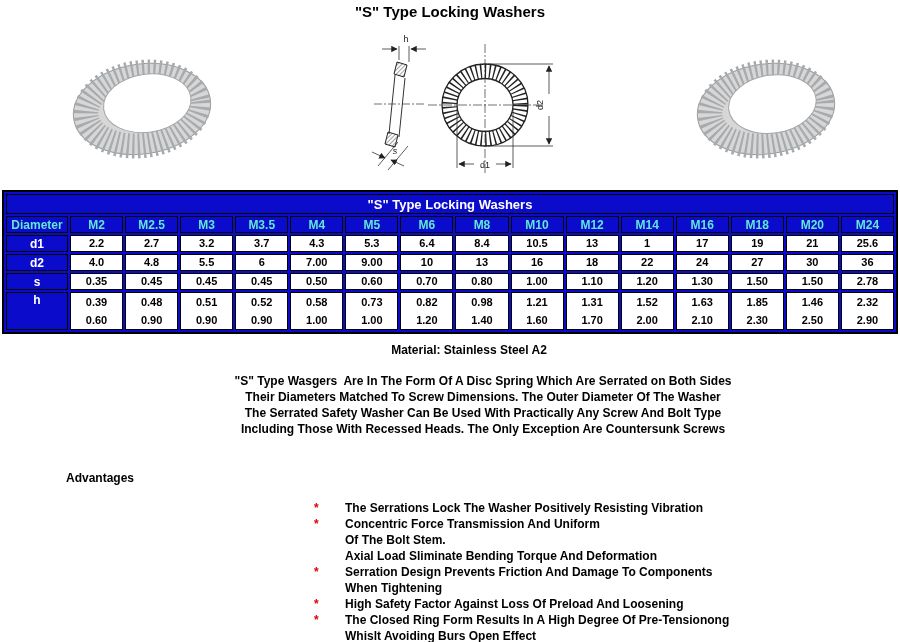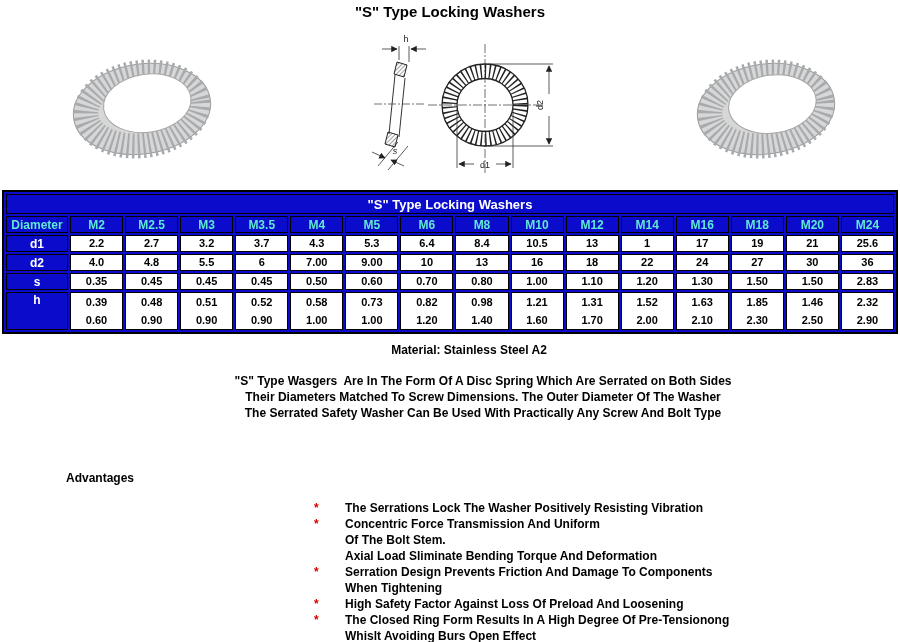--- a/index.html
+++ b/index.html
@@ -180,21 +180,21 @@
         <td class="val">0.50</td>
         <td class="val">0.60</td>
         <td class="val">0.70</td>
         <td class="val">0.80</td>
         <td class="val">1.00</td>
         <td class="val">1.10</td>
         <td class="val">1.20</td>
         <td class="val">1.30</td>
         <td class="val">1.50</td>
         <td class="val">1.50</td>
-        <td class="val">2.83</td>
+        <td class="val">2.78</td>
       </tr>
       <tr class="hrow">
         <td class="lbl">h</td>
         <td class="val">0.39
 0.60</td>
         <td class="val">0.48
 0.90</td>
         <td class="val">0.51
 0.90</td>
         <td class="val">0.52
@@ -224,20 +224,21 @@
       </tr>
     </tbody>
 </table>
 
 <div class="material">Material: Stainless Steel A2</div>
 
 <div class="description">
     <div class="desc-line">"S" Type Wasgers  Are In The Form Of A Disc Spring Which Are Serrated on Both Sides</div>
     <div class="desc-line">Their Diameters Matched To Screw Dimensions. The Outer Diameter Of The Washer</div>
     <div class="desc-line">The Serrated Safety Washer Can Be Used With Practically Any Screw And Bolt Type</div>
+    <div class="desc-line">Including Those With Recessed Heads. The Only Exception Are Countersunk Screws</div>
   </div>
 
 <div class="adv-title">Advantages</div>
 
 <div class="advantages">
     <div class="adv-item">
       <span class="adv-marker">*</span>
       <div class="adv-lines">
         <div class="adv-line">The Serrations Lock The Washer Positively Resisting Vibration</div>
       </div>

